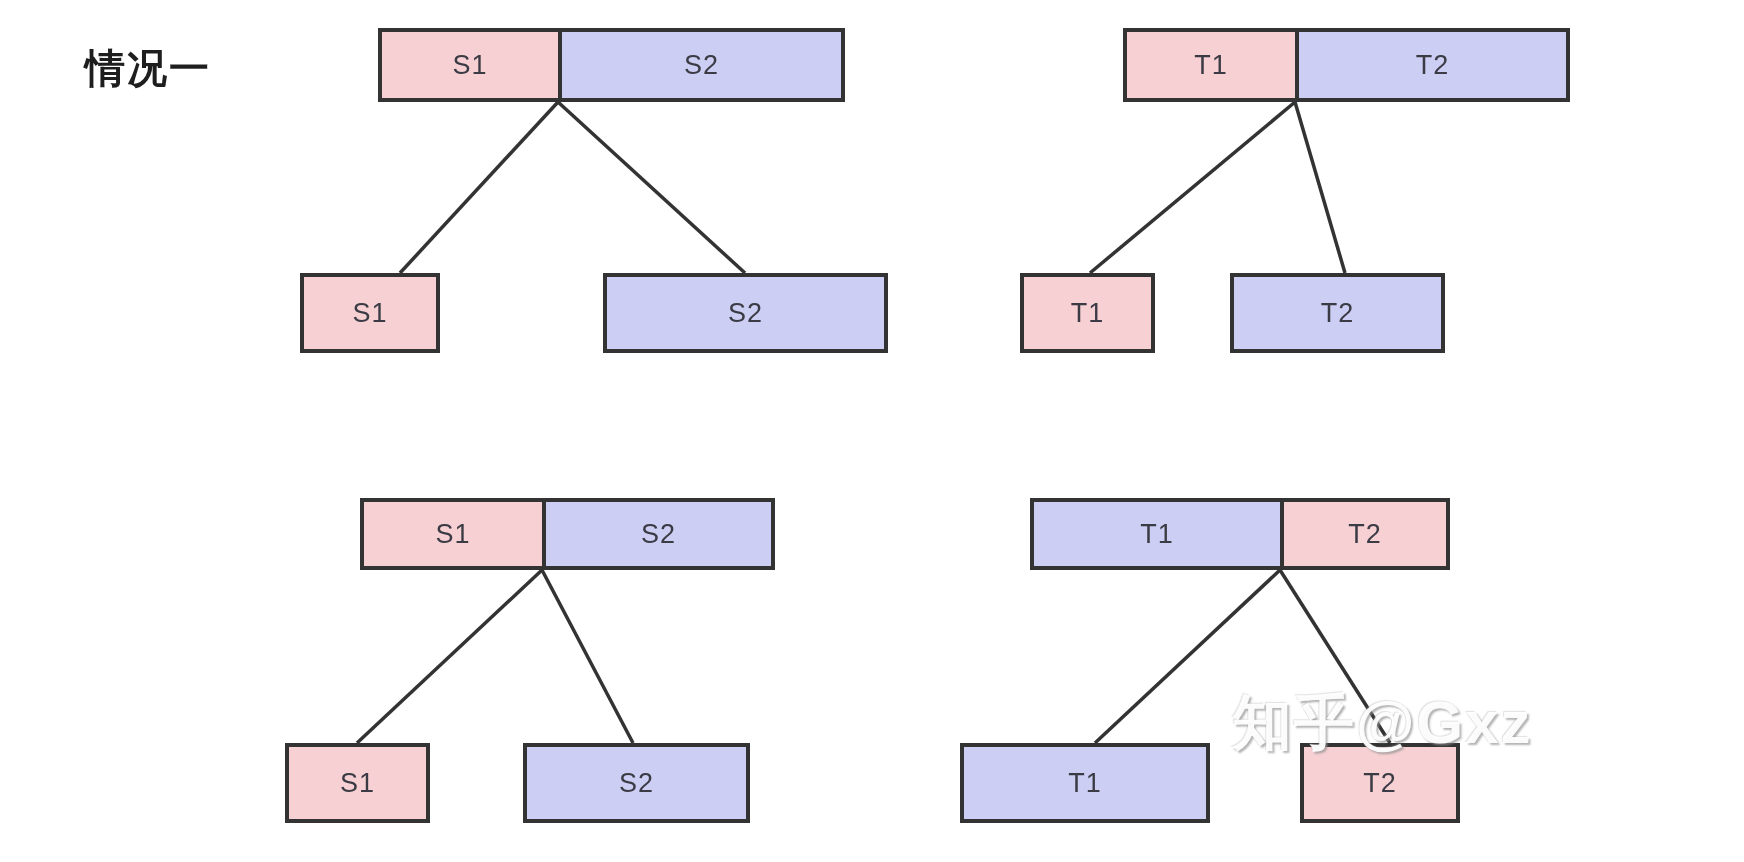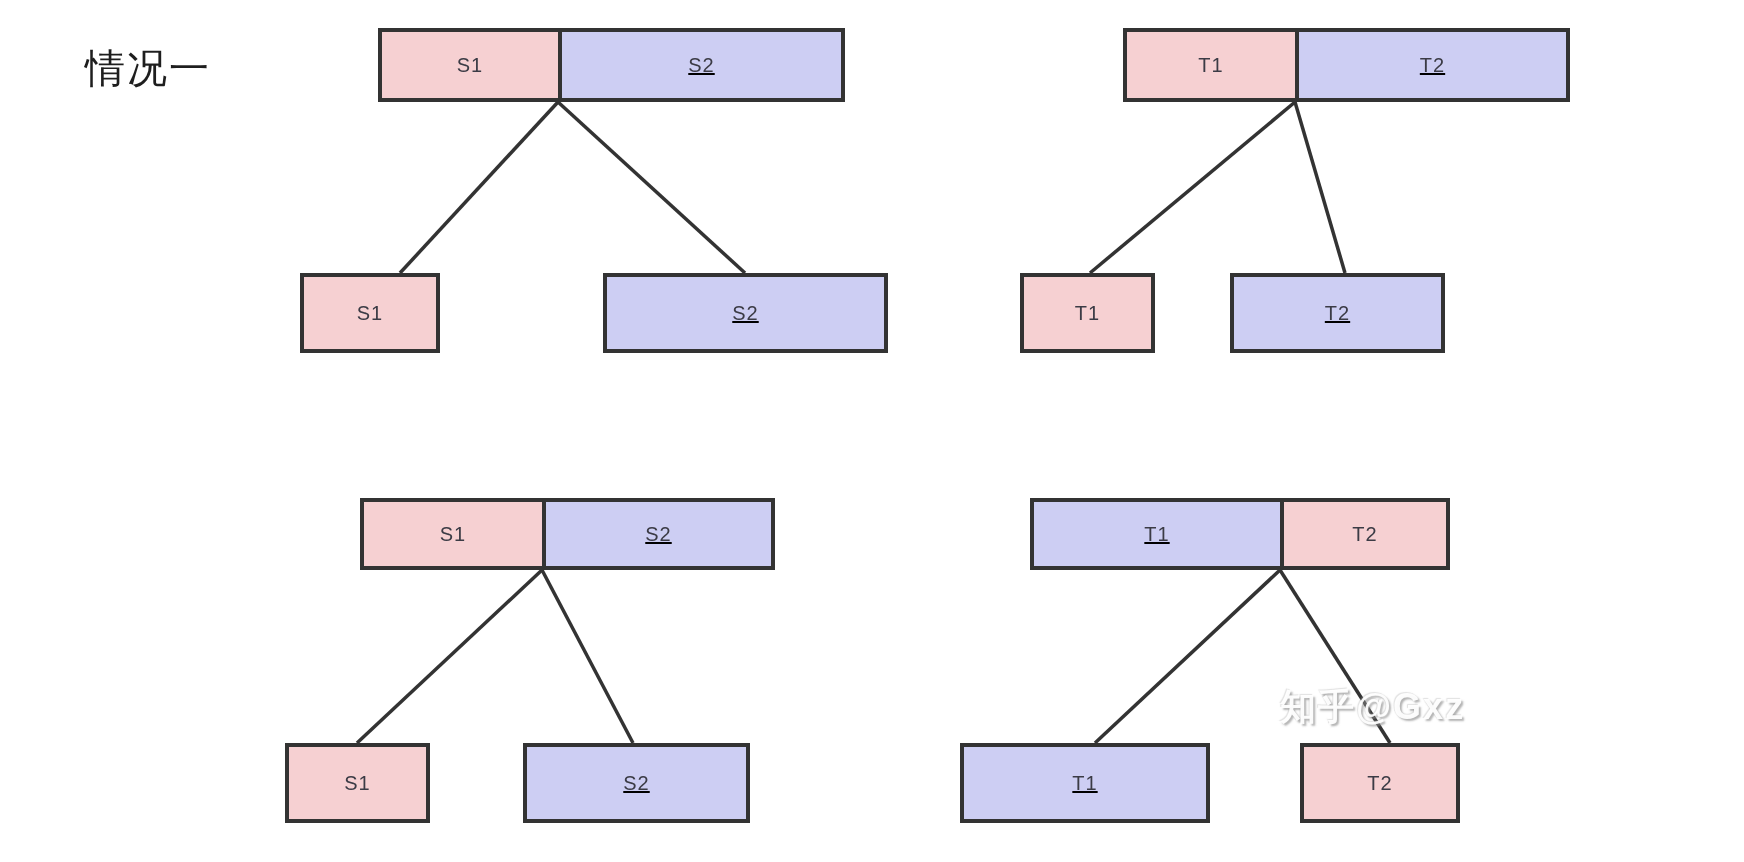--- a/index.html
+++ b/index.html
@@ -2,21 +2,21 @@
 <html style="--pink: #f6d0d2; --lavender: #cdcef3; --border: #333333; --text: #3b3b45; --label: #1e1e1e; --watermark: #ffffff;"><head>
 <meta charset="utf-8">
 <style>
   html,body{margin:0;padding:0;background:#ffffff;}
   body{font-family:"Liberation Sans","DejaVu Sans",sans-serif;}
   #canvas{position:relative;width:1744px;height:862px;background:#ffffff;overflow:hidden;}
 
   .case-label{
     position:absolute;
     font-size:40px;
-    font-weight:normal;
+    font-weight:bold;
     color:#1e1e1e;
     letter-spacing:2px;
     white-space:nowrap;
   }
 
   .bar{
     position:absolute;
     display:flex;
     box-sizing:border-box;
     border:4px solid var(--border);
@@ -35,40 +35,40 @@
   .node{
     position:absolute;
     display:flex;
     align-items:center;
     justify-content:center;
     box-sizing:border-box;
     border:4px solid var(--border);
   }
 
   .pink{background:var(--pink);}
-  .lavender{background:var(--lavender);text-decoration:underline;}
+  .lavender{background:var(--lavender);}
 
   .shape-text{
-    font-size:20px;
+    font-size:27px;
     color:var(--text);
     letter-spacing:1px;
   }
 
   #lines{
     position:absolute;
     left:0;top:0;width:1744px;height:862px;
     pointer-events:none;
   }
   #lines line{stroke:var(--border);stroke-width:3.5;}
 
   .watermark{
     position:absolute;
-    left:1280px;
+    left:1232px;
     top:683px;
-    font-size:36px;
+    font-size:60px;
     font-weight:bold;
     color:rgba(255,255,255,0.95);
     text-shadow:2px 2px 2px rgba(140,140,140,0.65), -1px -1px 1px rgba(170,170,170,0.35);
     letter-spacing:2px;
     white-space:nowrap;
   }
 </style>
 </head>
 <body>
 

